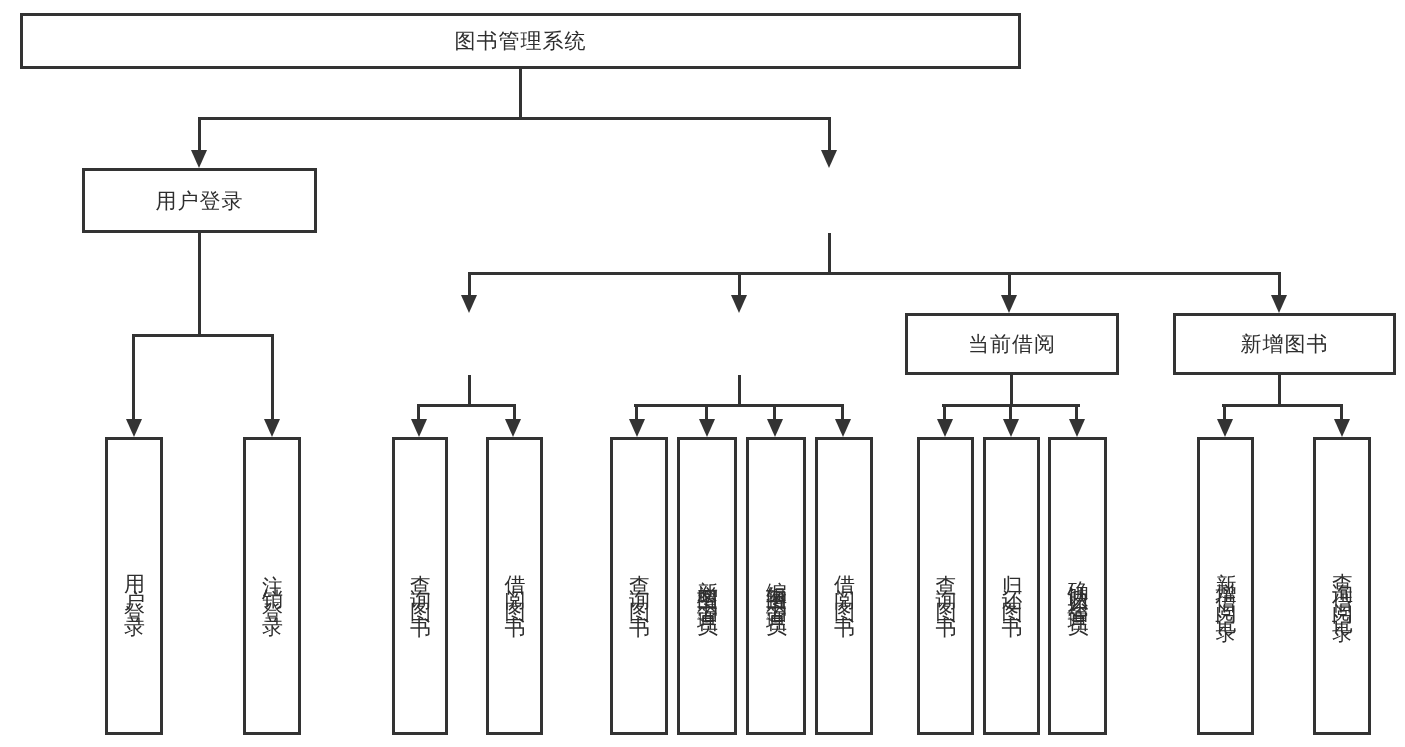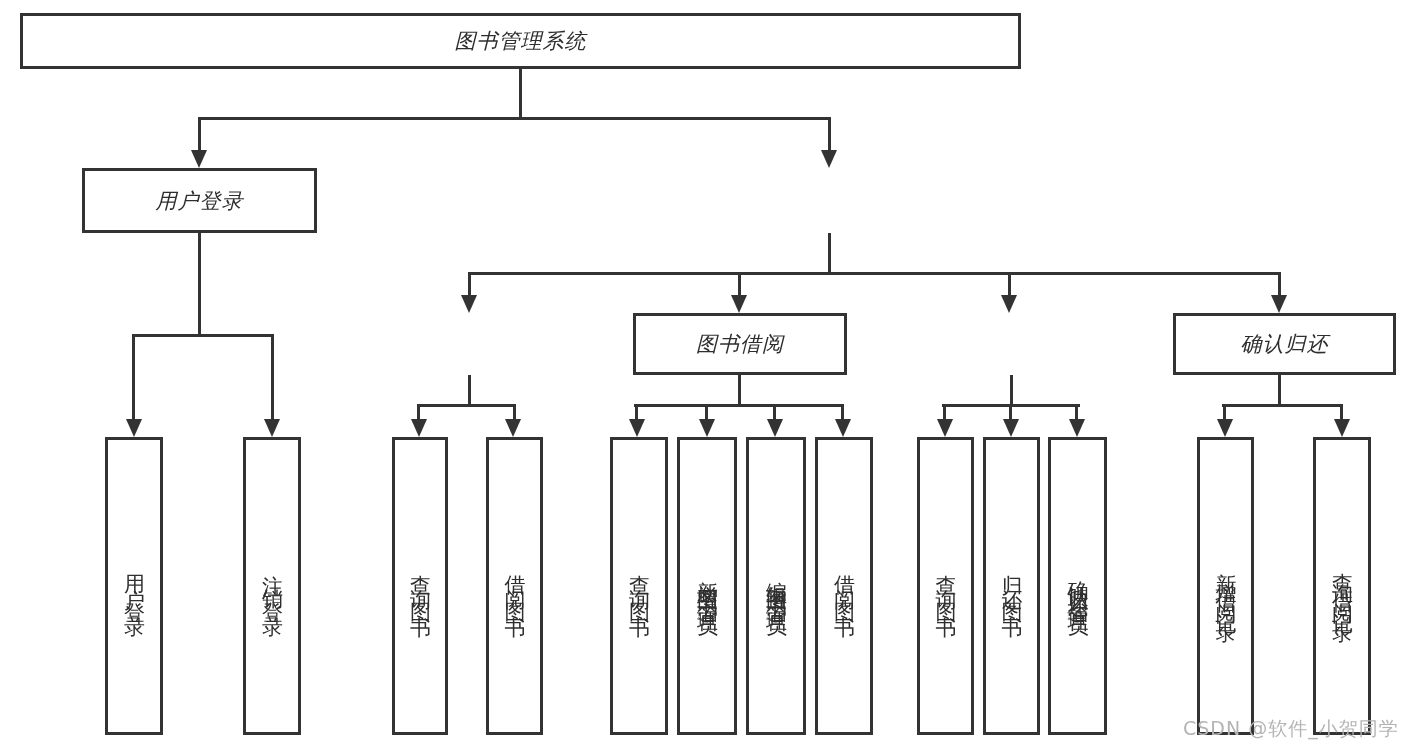--- a/index.html
+++ b/index.html
@@ -11,21 +11,20 @@
     overflow:hidden;
   }
   .box{
     position:absolute;
     background:#ffffff;
     border:3px solid #333333;
     box-sizing:border-box;
     display:flex;align-items:center;justify-content:center;
     font-size:21px;color:#2e2e2e;letter-spacing:1px;
     z-index:2;
-    font-style:italic;
   }
   .vbox{
     position:absolute;
     top:437px;height:298px;
     background:#ffffff;
     border:3px solid #333333;
     box-sizing:border-box;
     display:flex;align-items:center;justify-content:center;
     z-index:2;
   }
@@ -88,25 +87,25 @@
   <div class="hline" style="left:468px;top:272px;width:813px;"></div>
   <div class="vline" style="left:468px;top:272px;height:26px;"></div>
   <div class="arrow" style="left:461px;top:295px;"></div>
   <div class="vline" style="left:738px;top:272px;height:26px;"></div>
   <div class="arrow" style="left:731px;top:295px;"></div>
   <div class="vline" style="left:1008px;top:272px;height:26px;"></div>
   <div class="arrow" style="left:1001px;top:295px;"></div>
   <div class="vline" style="left:1278px;top:272px;height:26px;"></div>
   <div class="arrow" style="left:1271px;top:295px;"></div>
 
-  <div class="box" style="left:633px;top:313px;width:214px;height:62px;">
-    <span>图书借阅</span>
+  <div class="box" style="left:905px;top:313px;width:214px;height:62px;">
+    <span>当前借阅</span>
   </div>
   <div class="box" style="left:1173px;top:313px;width:223px;height:62px;">
-    <span>确认归还</span>
+    <span>新增图书</span>
   </div>
 
   <div class="vline" style="left:468px;top:375px;height:32px;"></div>
   <div class="hline" style="left:417px;top:404px;width:99px;"></div>
   <div class="vline" style="left:417px;top:404px;height:18px;"></div>
   <div class="arrow" style="left:411px;top:419px;"></div>
   <div class="vline" style="left:513px;top:404px;height:18px;"></div>
   <div class="arrow" style="left:505px;top:419px;"></div>
 
   <div class="vline" style="left:738px;top:375px;height:32px;"></div>
@@ -173,15 +172,14 @@
     <span class="vtext sp9">确认归还（管理员）</span>
   </div>
 
   <div class="vbox" style="left:1197px;width:57px;">
     <span class="vtext sp6">新增借阅记录</span>
   </div>
   <div class="vbox" style="left:1313px;width:58px;">
     <span class="vtext sp6">查询借阅记录</span>
   </div>
 
-  <div class="watermark">CSDN @软件_小贺同学</div>
 
 </div>
 
 </body></html>

